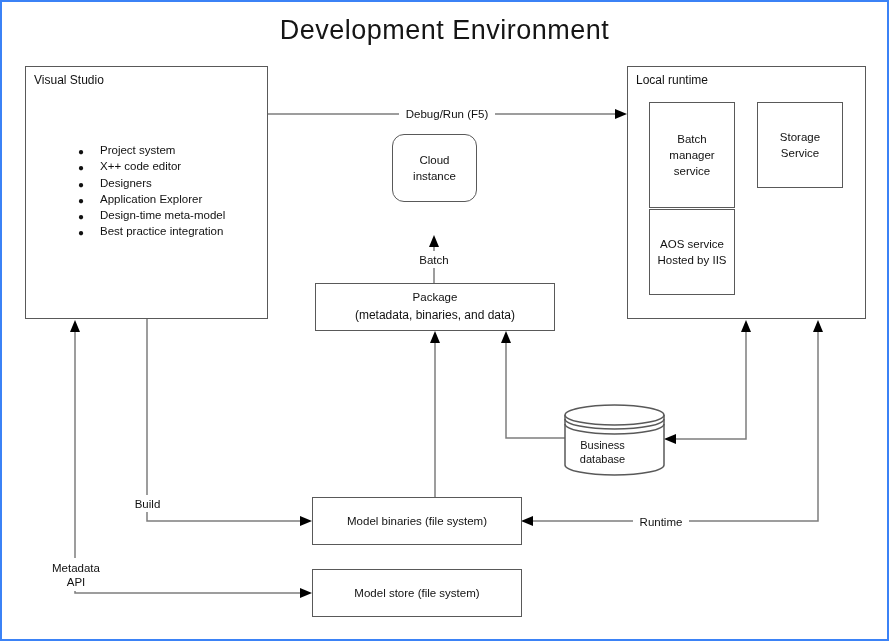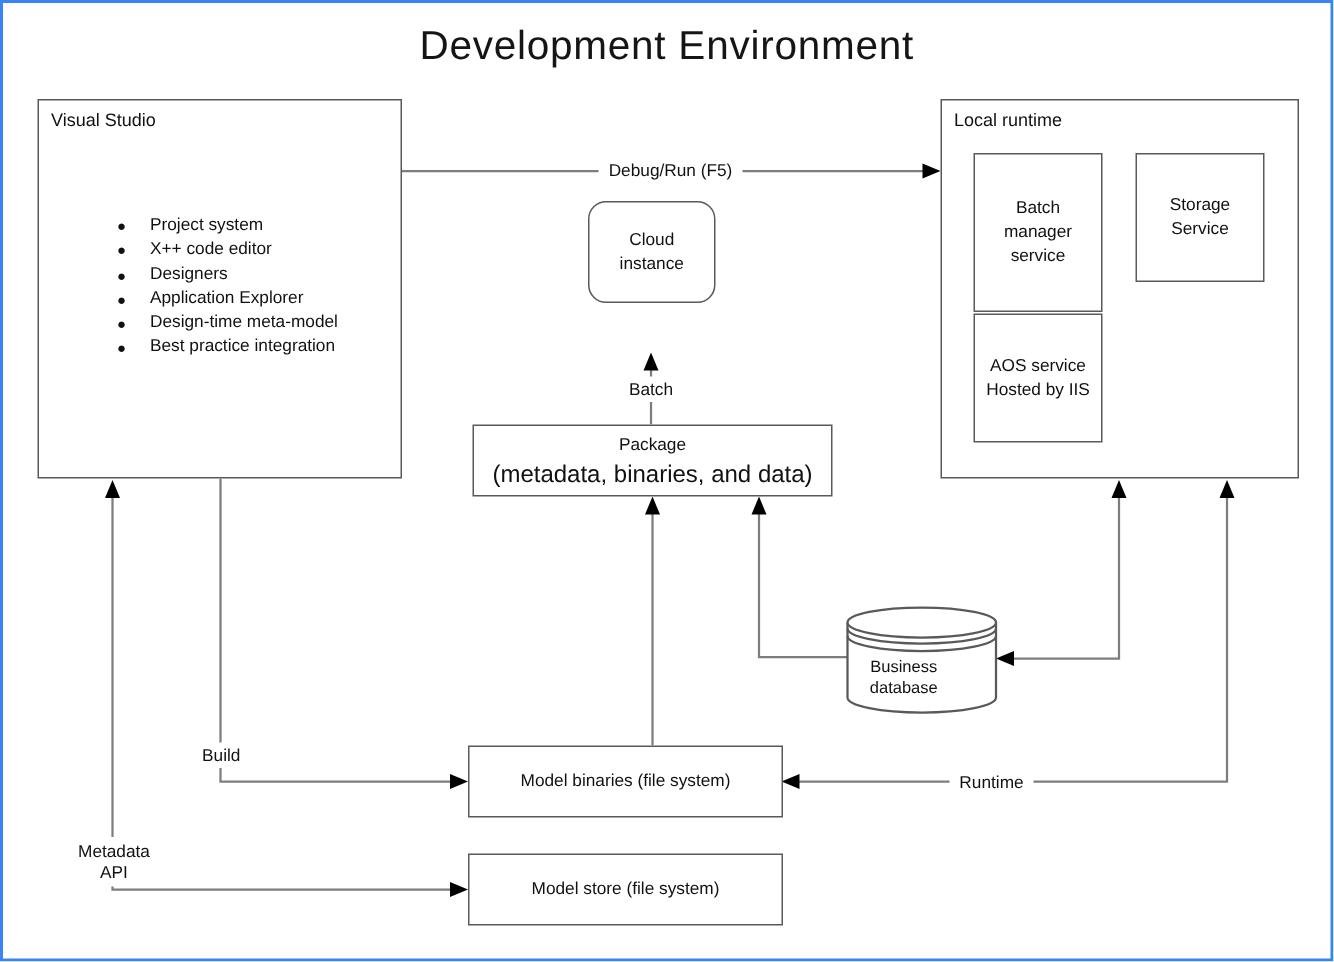--- a/index.html
+++ b/index.html
@@ -20,21 +20,21 @@
     position:absolute;left:8px;top:6px;font-size:12px;color:#111;white-space:nowrap;
   }
   .center-text{
     display:flex;align-items:center;justify-content:center;text-align:center;
     font-size:11.5px;line-height:16px;white-space:pre-line;color:#111;
   }
   .vs-list{position:absolute;left:50px;top:77px;}
   .vs-item{display:flex;align-items:flex-start;height:16.3px;font-size:11.5px;color:#111;}
   .vs-item .dot{width:22px;font-size:10px;line-height:15px;text-align:left;padding-left:2px;}
   .pkg-line1{position:absolute;left:0;top:7px;width:100%;text-align:center;font-size:11.5px;}
-  .pkg-line2{position:absolute;left:0;top:24px;width:100%;text-align:center;font-size:16px;}
+  .pkg-line2{position:absolute;left:0;top:24px;width:100%;text-align:center;font-size:12px;}
   svg.layer{position:absolute;left:0;top:0;z-index:1;}
   .edge-label{
     position:absolute;z-index:3;background:#fff;color:#111;
     display:flex;align-items:center;justify-content:center;text-align:center;
     font-size:11.5px;line-height:14px;white-space:pre-line;
   }
   .db-label{
     position:absolute;z-index:3;text-align:center;font-size:11px;line-height:14px;
     white-space:pre-line;color:#111;
   }

